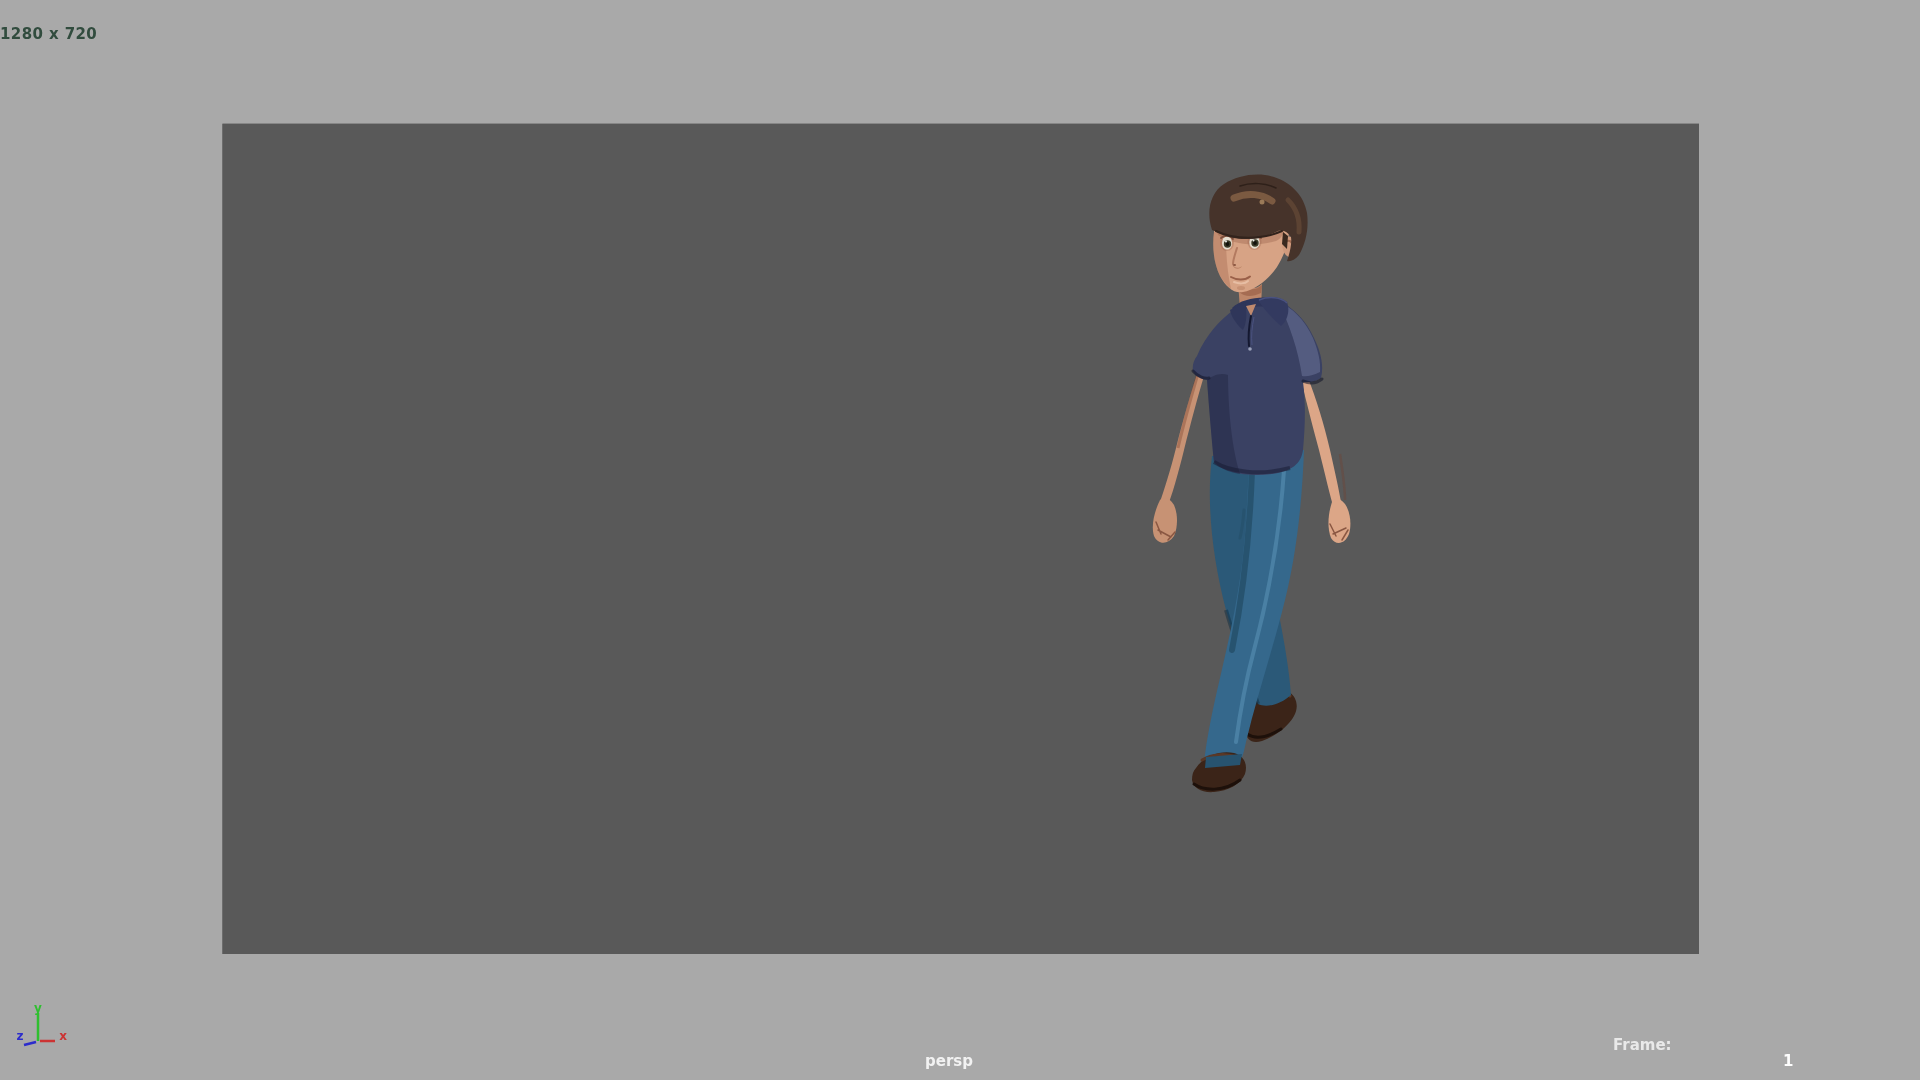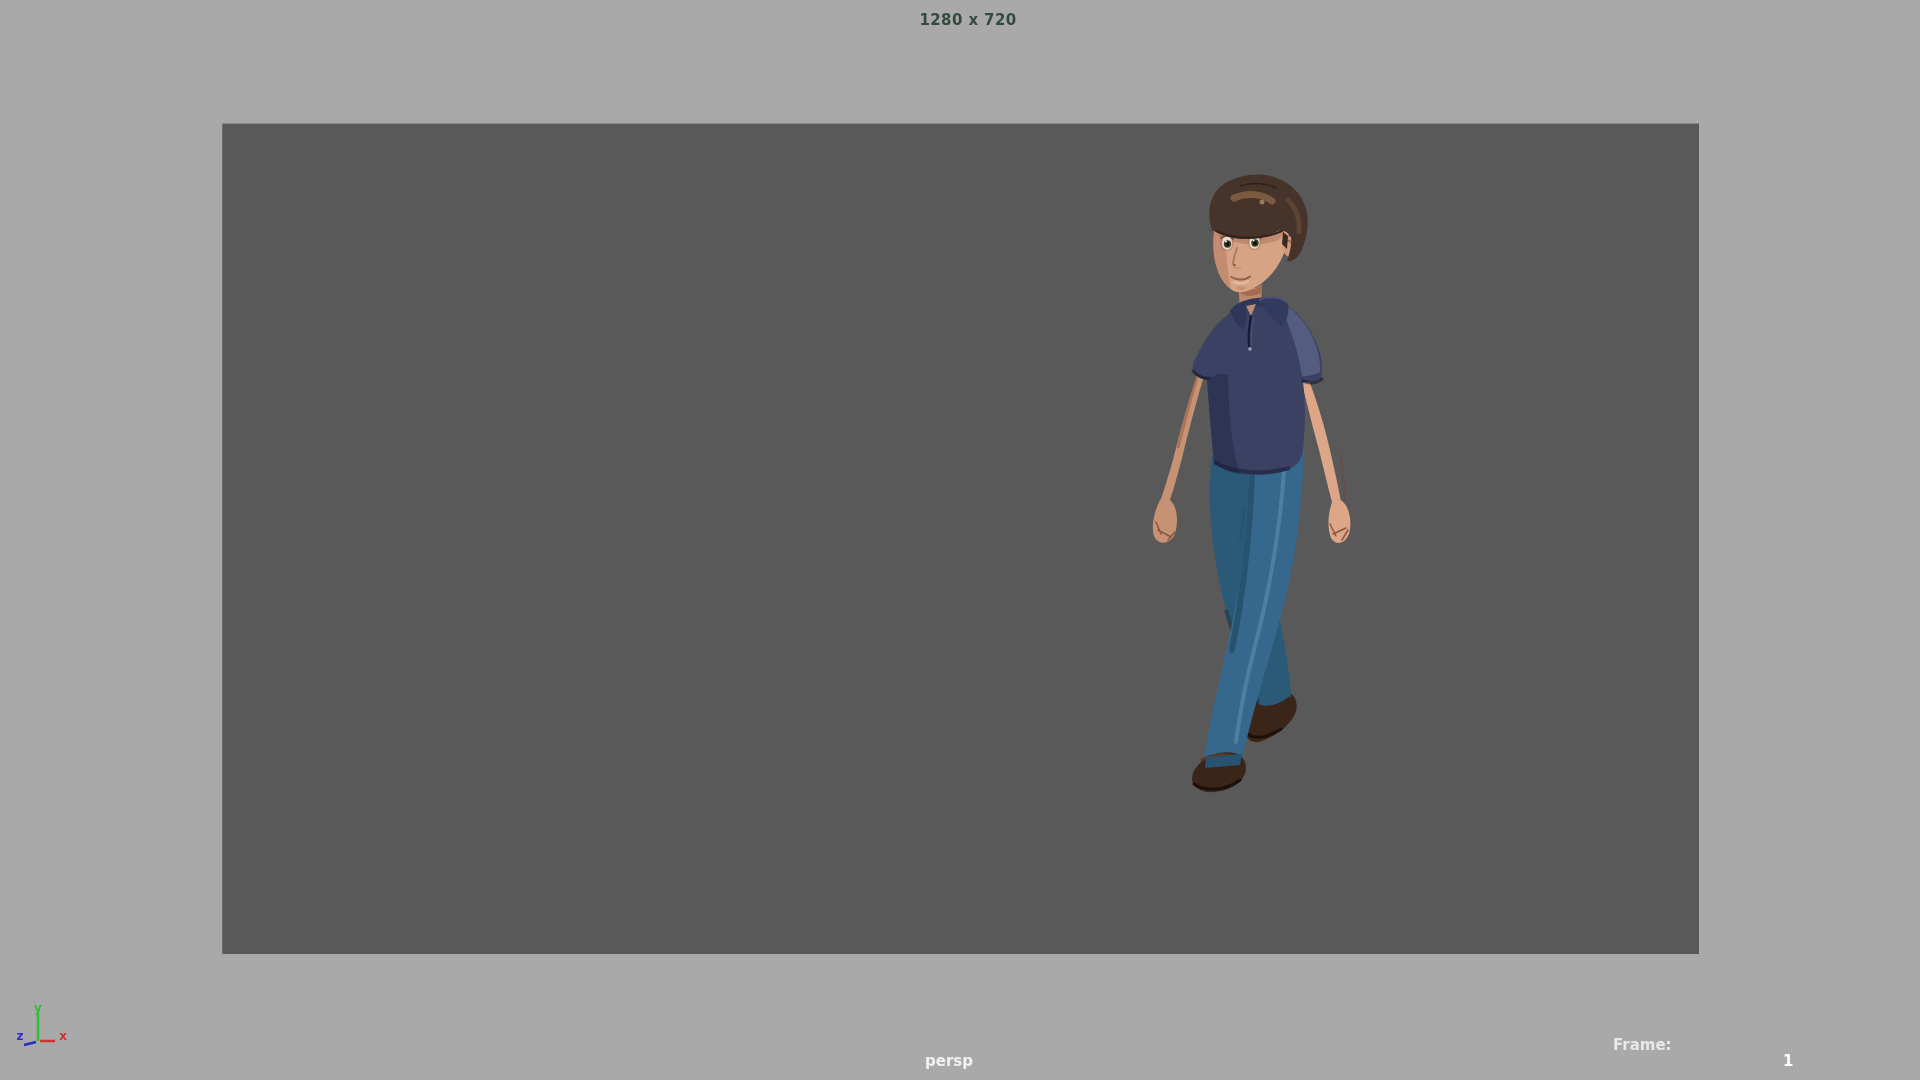--- a/index.html
+++ b/index.html
@@ -2,21 +2,21 @@
 <html><head>
 <meta charset="utf-8">
 <style>
   html,body{margin:0;padding:0;}
   body{
     width:1920px;height:1080px;position:relative;overflow:hidden;
     background:#a9a9a9;
     font-family:"DejaVu Sans","Liberation Sans",sans-serif;
   }
   .hud-text{position:absolute;font-weight:bold;font-size:15px;line-height:18px;white-space:pre;}
-  #res-label{top:11px;left:0;right:0;text-align:center;color:#314c3e;letter-spacing:.4px;padding-left:16px;}
+  #res-label{top:25px;left:0;right:0;text-align:left;color:#314c3e;letter-spacing:.4px;}
   #viewport{
     position:absolute;left:222px;top:123px;width:1477px;height:831px;
     background:#595959;
     box-shadow:inset 0 1px 0 rgba(255,255,255,.28), inset 1px 0 0 rgba(255,255,255,.12);
   }
   #character-svg{position:absolute;left:908px;top:42px;width:230px;height:650px;}
   #camera-label{top:1052px;left:0;right:0;text-align:center;color:#f2f2f2;transform:translateX(-11px);}
   #frame-caption{top:1036px;left:1613px;color:#e9e9e9;}
   #frame-value{top:1052px;left:1783px;color:#fdfdfd;}
   #axis-gizmo{position:absolute;left:8px;top:998px;width:72px;height:60px;}

